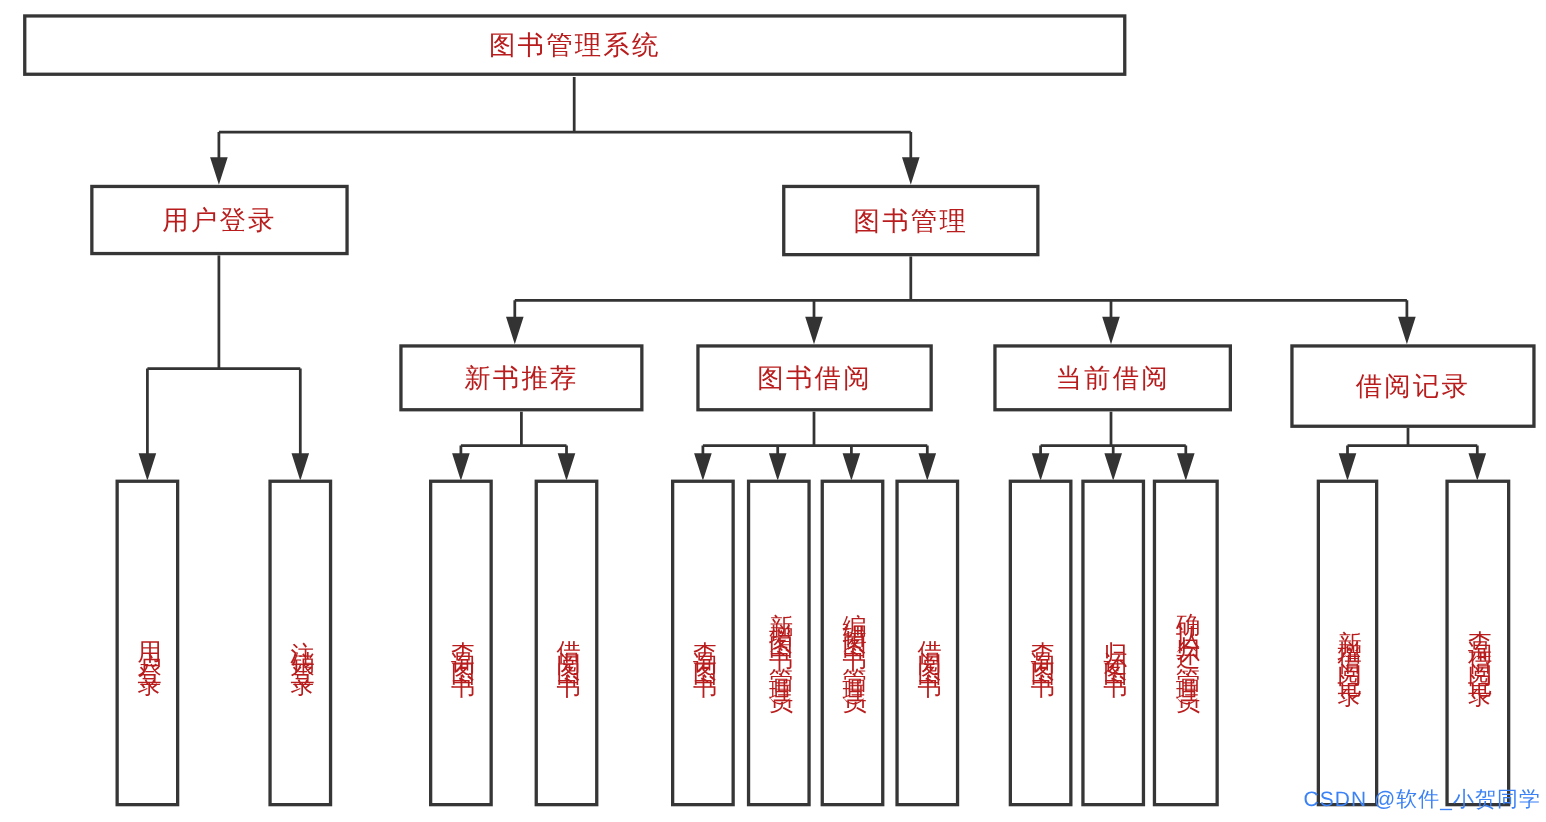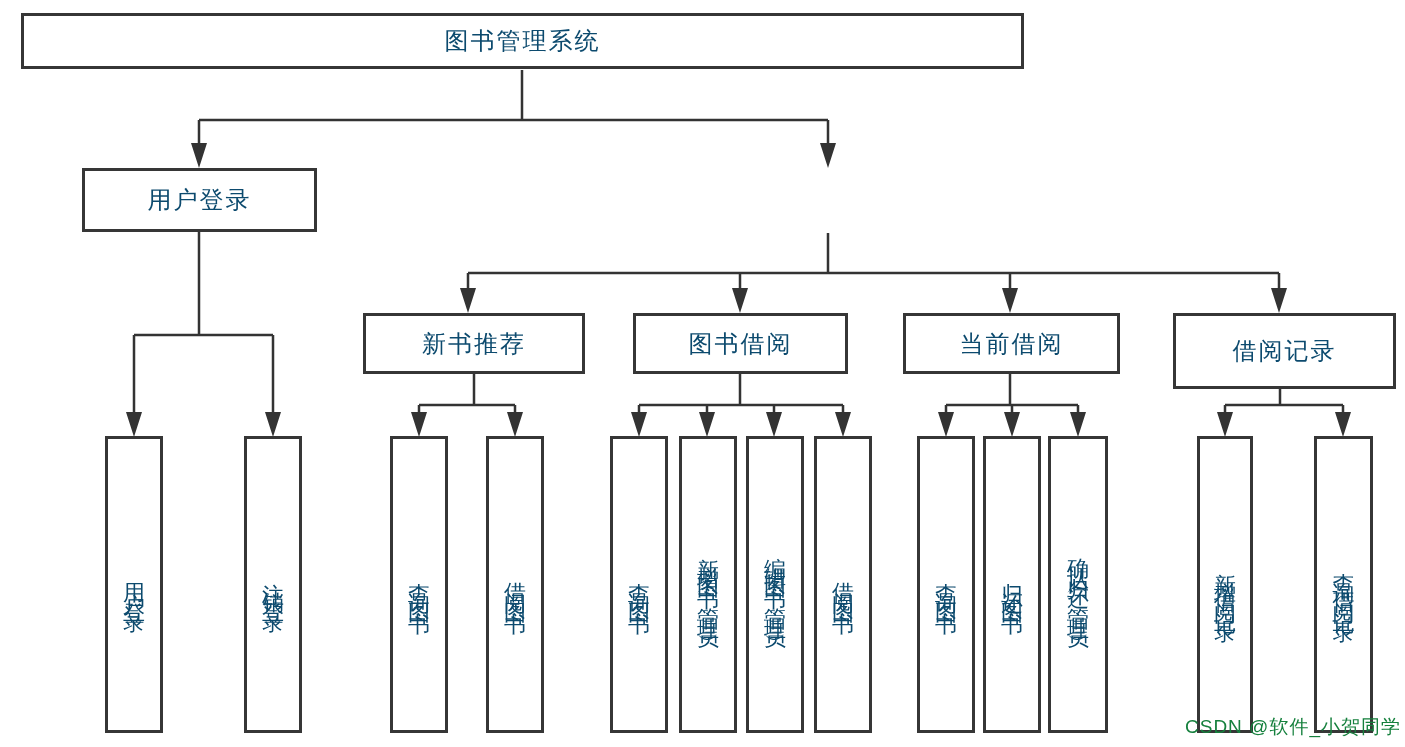--- a/index.html
+++ b/index.html
@@ -18,41 +18,42 @@
     pointer-events: none;
   }
   .node {
     position: absolute;
     box-sizing: border-box;
     border: 3px solid #363636;
     background: #ffffff;
     display: flex;
     align-items: center;
     justify-content: center;
-    color: #0c4a6e;
+    color: #b91c1c;
+    font-family: Liberation Mono, monospace;
   }
   .h-label {
     font-size: 24px;
     letter-spacing: 2px;
     white-space: nowrap;
   }
   .v-label {
     writing-mode: vertical-rl;
     text-orientation: mixed;
     font-size: 22px;
     letter-spacing: 10px;
     line-height: 1;
     white-space: nowrap;
   }
   .watermark {
     position: absolute;
     left: 1185px;
     top: 714px;
     font-size: 19px;
-    color: #15803d;
+    color: #3b82f6;
     letter-spacing: 1px;
     white-space: nowrap;
   }
 </style>
 </head>
 <body>
 
 <div class="canvas">
 
   <svg class="connector-layer" viewBox="0 0 1405 747" xmlns="http://www.w3.org/2000/svg">
@@ -92,20 +93,23 @@
       M1217 412 L1233 412 L1225 437 Z
       M1335 412 L1351 412 L1343 437 Z"></path>
   </svg>
 
   <div class="node" style="left:21px; top:13px; width:1003px; height:56px;">
     <span class="h-label">图书管理系统</span>
   </div>
 
   <div class="node" style="left:82px; top:168px; width:235px; height:64px;">
     <span class="h-label">用户登录</span>
+  </div>
+  <div class="node" style="left:711px; top:168px; width:234px; height:65px;">
+    <span class="h-label">图书管理</span>
   </div>
 
   <div class="node" style="left:633px; top:313px; width:215px; height:61px;">
     <span class="h-label">图书借阅</span>
   </div>
   <div class="node" style="left:363px; top:313px; width:222px; height:61px;">
     <span class="h-label">新书推荐</span>
   </div>
   <div class="node" style="left:903px; top:313px; width:217px; height:61px;text-align:right;">
     <span class="h-label">当前借阅</span>

